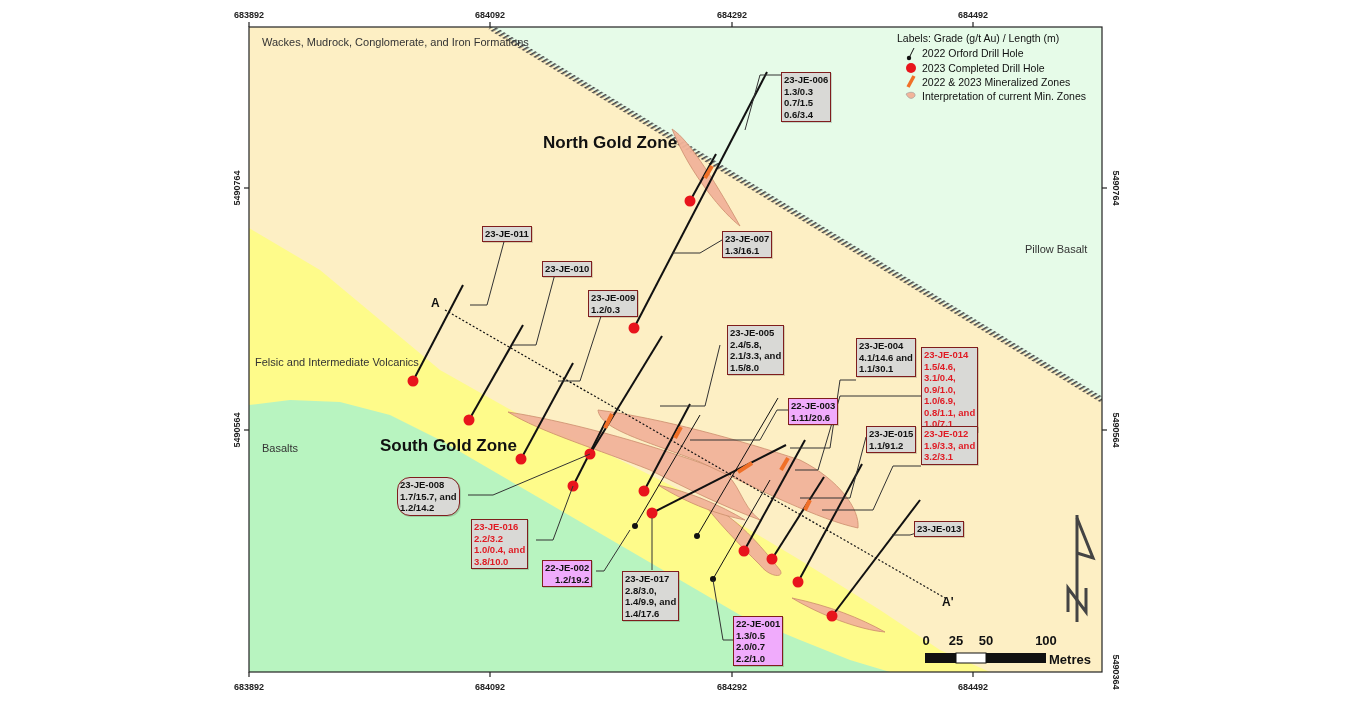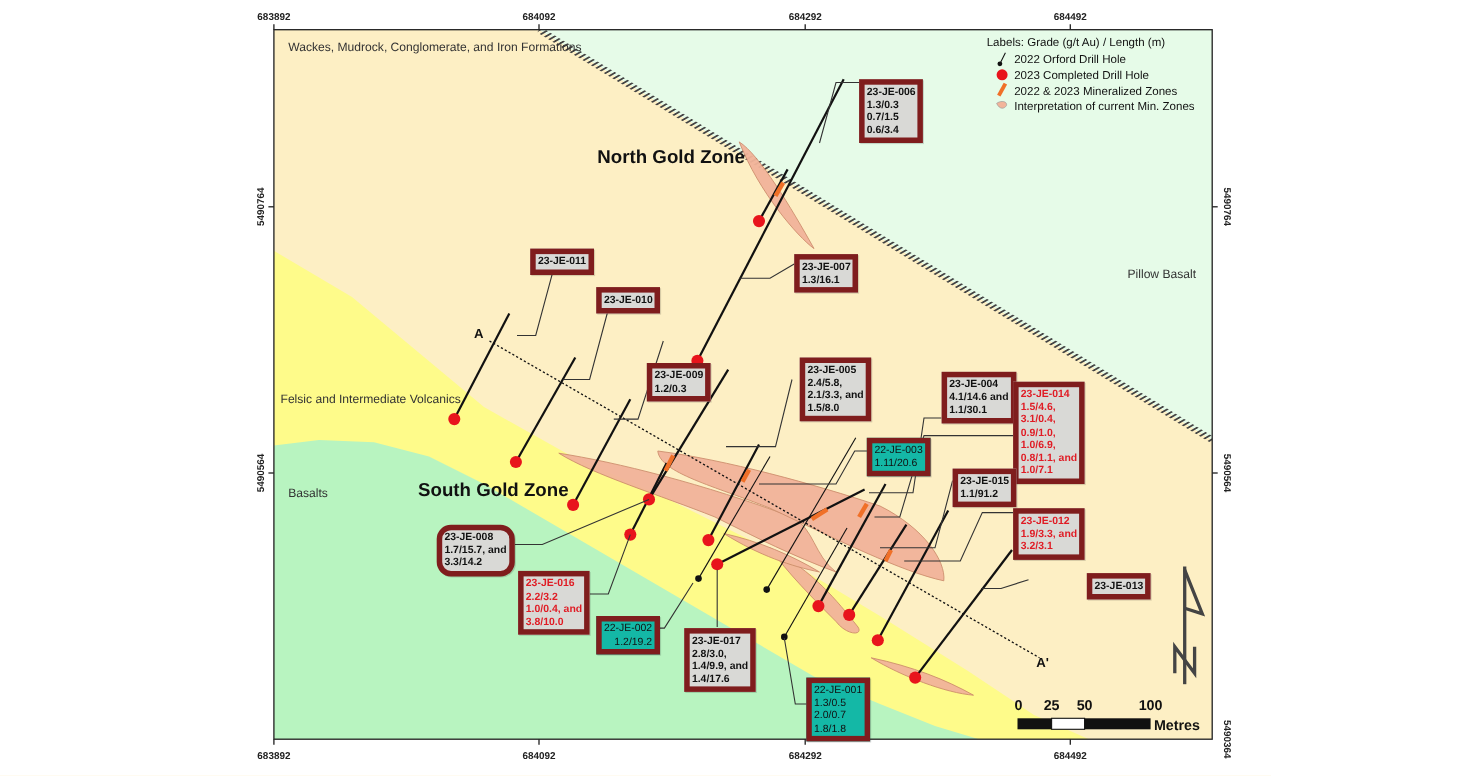--- a/index.html
+++ b/index.html
@@ -192,44 +192,44 @@
     <rect x="986" y="653" width="60" height="10" fill="#111"></rect>
     <text x="926" y="645" text-anchor="middle" class="scale-text">0</text>
     <text x="956" y="645" text-anchor="middle" class="scale-text">25</text>
     <text x="986" y="645" text-anchor="middle" class="scale-text">50</text>
     <text x="1046" y="645" text-anchor="middle" class="scale-text">100</text>
     <text x="1049" y="664" class="scale-text">Metres</text>
   </g>
 </svg>
 
 <style>
-  .callout { position:absolute; border:5px solid #7f1d1d; padding:1px 2px; font-family:"Liberation Sans", sans-serif; font-size:9.5px; line-height:11.5px; font-weight:bold; color:#111; white-space:nowrap; box-shadow:1px 1px 0 rgba(0,0,0,0.15); }
+  .callout { position:absolute; border:1px solid #7f1d1d; padding:1px 2px; font-family:"Liberation Sans", sans-serif; font-size:9.5px; line-height:11.5px; font-weight:bold; color:#111; white-space:nowrap; box-shadow:1px 1px 0 rgba(0,0,0,0.15); }
   .callout.c2023 { background:#d9d9d6; }
-  .callout.c2022 { background:#14b8a6; font-weight:normal; }
+  .callout.c2022 { background:#f0abfc; font-weight:bold; }
   .callout.red { color:#e01b24; }
   .callout div { margin:0; }
 </style>
 
 <div class="callout c2023" style="left:781px;top:72px;">
   <div>23-JE-006</div>
     <div>1.3/0.3</div>
     <div>0.7/1.5</div>
     <div>0.6/3.4</div>
 </div>
 <div class="callout c2023" style="left:722px;top:231px;">
   <div>23-JE-007</div>
     <div>1.3/16.1</div>
 </div>
 <div class="callout c2023" style="left:482px;top:226px;">
   <div>23-JE-011</div>
 </div>
 <div class="callout c2023" style="left:542px;top:261px;">
   <div>23-JE-010</div>
 </div>
-<div class="callout c2023" style="left:588px;top:290px;margin-top:40px;">
+<div class="callout c2023" style="left:588px;top:290px;">
   <div>23-JE-009</div>
     <div>1.2/0.3</div>
 </div>
 <div class="callout c2023" style="left:727px;top:325px;">
   <div>23-JE-005</div>
     <div>2.4/5.8,</div>
     <div>2.1/3.3, and</div>
     <div>1.5/8.0</div>
 </div>
 <div class="callout c2023" style="left:856px;top:338px;">
@@ -247,32 +247,32 @@
     <div>1.0/7.1</div>
 </div>
 <div class="callout c2022" style="left:788px;top:398px;">
   <div>22-JE-003</div>
     <div>1.11/20.6</div>
 </div>
 <div class="callout c2023" style="left:866px;top:426px;">
   <div>23-JE-015</div>
     <div>1.1/91.2</div>
 </div>
-<div class="callout c2023 red" style="left:921px;top:462px;">
+<div class="callout c2023 red" style="left:921px;top:426px;">
   <div>23-JE-012</div>
     <div>1.9/3.3, and</div>
     <div>3.2/3.1</div>
 </div>
-<div class="callout c2023" style="left:988px;top:521px;text-align:center;">
+<div class="callout c2023" style="left:914px;top:521px;text-align:center;">
   <div>23-JE-013</div>
 </div>
 <div class="callout c2023" style="left:397px;top:477px;border-radius:13px;">
   <div>23-JE-008</div>
     <div>1.7/15.7, and</div>
-    <div>3.3/14.2</div>
+    <div>1.2/14.2</div>
 </div>
 <div class="callout c2023 red" style="left:471px;top:519px;">
   <div>23-JE-016</div>
     <div>2.2/3.2</div>
     <div>1.0/0.4, and</div>
     <div>3.8/10.0</div>
 </div>
 <div class="callout c2022" style="left:542px;top:560px;text-align:right;">
   <div>22-JE-002</div>
     <div>1.2/19.2</div>
@@ -280,14 +280,14 @@
 <div class="callout c2023" style="left:622px;top:539px;margin-top:32px;">
   <div>23-JE-017</div>
     <div>2.8/3.0,</div>
     <div>1.4/9.9, and</div>
     <div>1.4/17.6</div>
 </div>
 <div class="callout c2022" style="left:733px;top:616px;">
   <div>22-JE-001</div>
     <div>1.3/0.5</div>
     <div>2.0/0.7</div>
-    <div>1.8/1.8</div>
+    <div>2.2/1.0</div>
 </div>
 
 </body></html>

